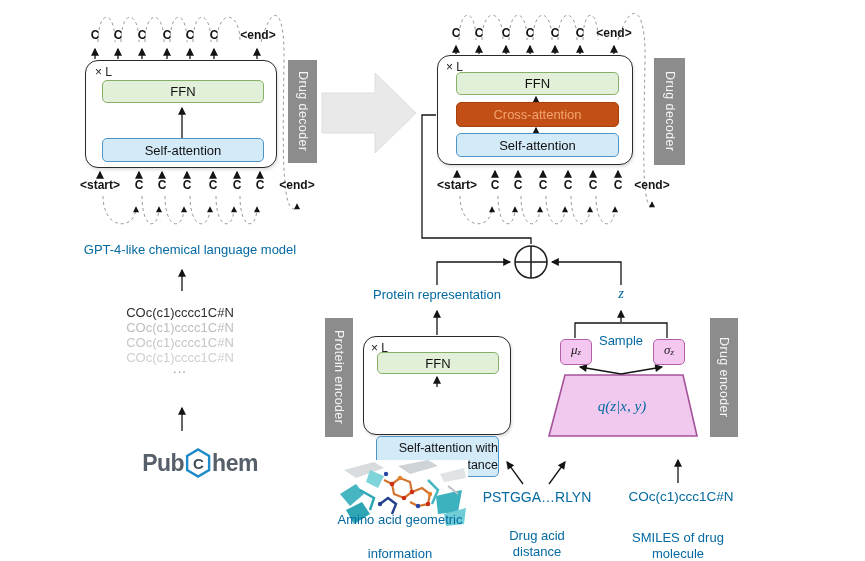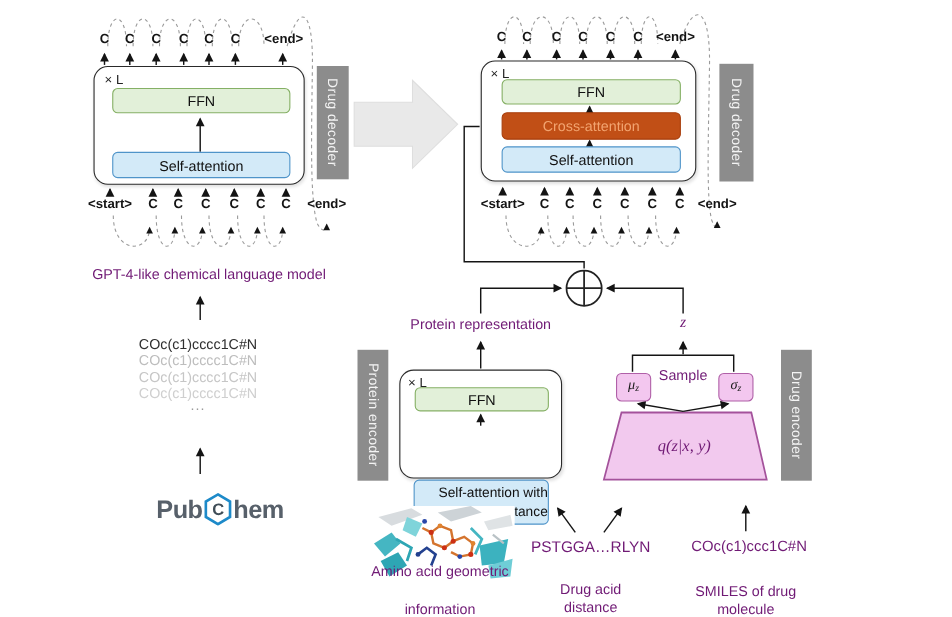--- a/index.html
+++ b/index.html
@@ -12,21 +12,21 @@
         font-size:13px;color:#111;border-radius:5px;white-space:nowrap;}
   .ffn{background:#e2f0d9;border:1.3px solid #85b065;}
   .selfattn{background:#d3eaf8;border:1.3px solid #4f94c9;}
   .crossattn{background:#c14f16;border:1.3px solid #a83f0d;color:#f2a470;}
   .wrap2{white-space:normal;text-align:right;line-height:1.3;font-size:12.5px;margin-top:48px;}
   .xl{position:absolute;font-size:12px;color:#222;}
   .sidebar{position:absolute;background:#8c8c8c;color:#f4f4f4;display:flex;align-items:center;
            justify-content:center;writing-mode:vertical-rl;font-size:12.5px;letter-spacing:.4px;}
   .tok{position:absolute;transform:translateX(-50%);font-size:12px;font-weight:600;
        color:#141414;white-space:nowrap;}
-  .cap{position:absolute;transform:translateX(-50%);font-size:13px;color:#701a75;
+  .cap{position:absolute;transform:translateX(-50%);font-size:13px;color:#0369a1;
        white-space:nowrap;text-align:center;}
   .smiles-line{position:absolute;transform:translateX(-50%);font-size:13px;white-space:nowrap;}
   .math{font-family:"Liberation Serif",serif;font-style:italic;}
   .pinkbox{position:absolute;background:#f3c7ef;border:1.4px solid #b060a8;border-radius:5px;
            display:flex;align-items:flex-start;justify-content:center;font-size:13px;padding-top:2px;}
   .pinkbox .sub{font-size:9px;margin-top:5px;}
   svg.overlay{position:absolute;left:0;top:0;}
   .logo{position:absolute;display:flex;align-items:center;gap:1px;
         font-weight:700;font-size:23px;color:#57606a;letter-spacing:-.5px;}
   .hex{position:relative;width:26px;height:30px;}

